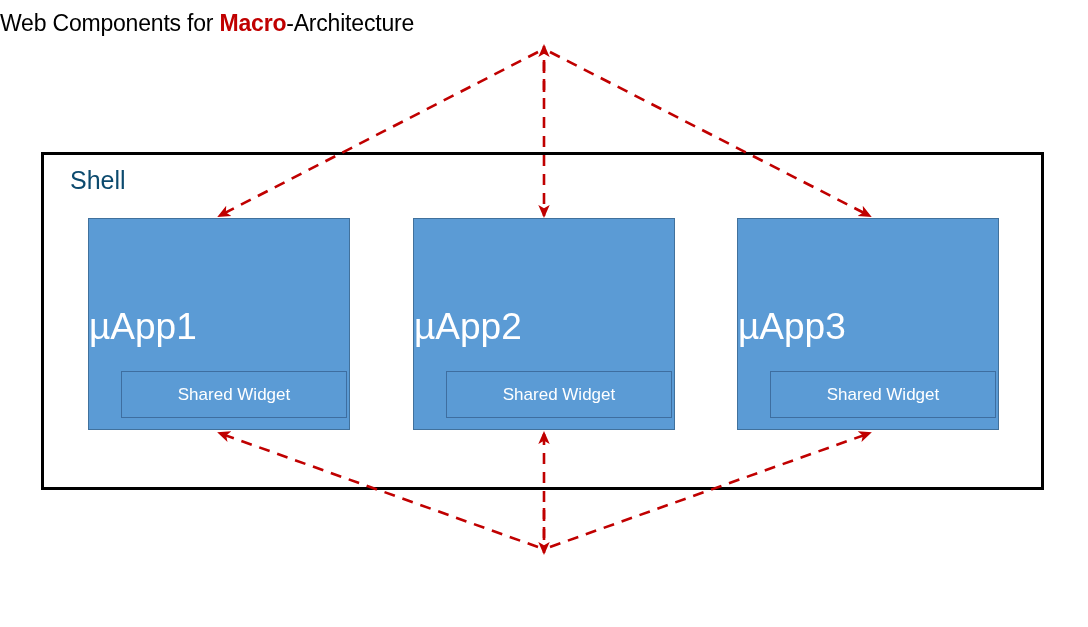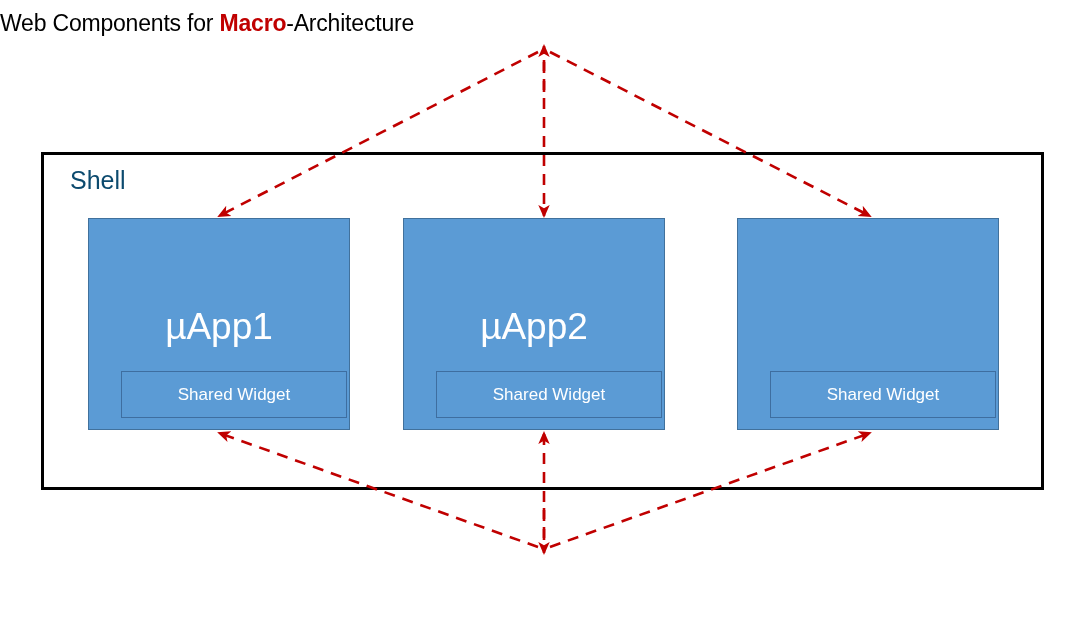--- a/index.html
+++ b/index.html
@@ -64,29 +64,29 @@
   .uapp {
     position: absolute;
     top: 218px;
     width: 262px;
     height: 212px;
     background: #5B9BD5;
     border: 1px solid #41719C;
     box-sizing: border-box;
   }
   #uapp-1 { left: 88px; }
-  #uapp-2 { left: 403px; }
+  #uapp-2 { left: 413px; }
   #uapp-3 { left: 737px; }
 
   .uapp-label {
     position: absolute;
     top: 86px;
     left: 0;
     width: 100%;
-    text-align: center;
+    text-align: left;
     color: #ffffff;
     font-size: 37px;
     line-height: 44px;
     font-family: "Liberation Sans", sans-serif;
   }
 
   .widget {
     position: absolute;
     left: 32px;
     top: 152px;
@@ -136,20 +136,21 @@
   </div>
 
   <div class="uapp" id="uapp-2">
     <div class="uapp-label">µApp2</div>
     <div class="widget">
       <span class="widget-label">Shared Widget</span>
     </div>
   </div>
 
   <div class="uapp" id="uapp-3">
+    <div class="uapp-label">µApp3</div>
     <div class="widget">
       <span class="widget-label">Shared Widget</span>
     </div>
   </div>
 
   <svg id="arrows-top" viewBox="0 0 1088 627" xmlns="http://www.w3.org/2000/svg">
     <defs>
       <marker id="head-red" viewBox="0 0 10 10" refX="8.5" refY="5" markerWidth="5" markerHeight="5" orient="auto-start-reverse" markerUnits="strokeWidth">
         <path d="M 0 0.6 L 10 5 L 0 9.4 L 2.6 5 Z" fill="#C00000"></path>
       </marker>

